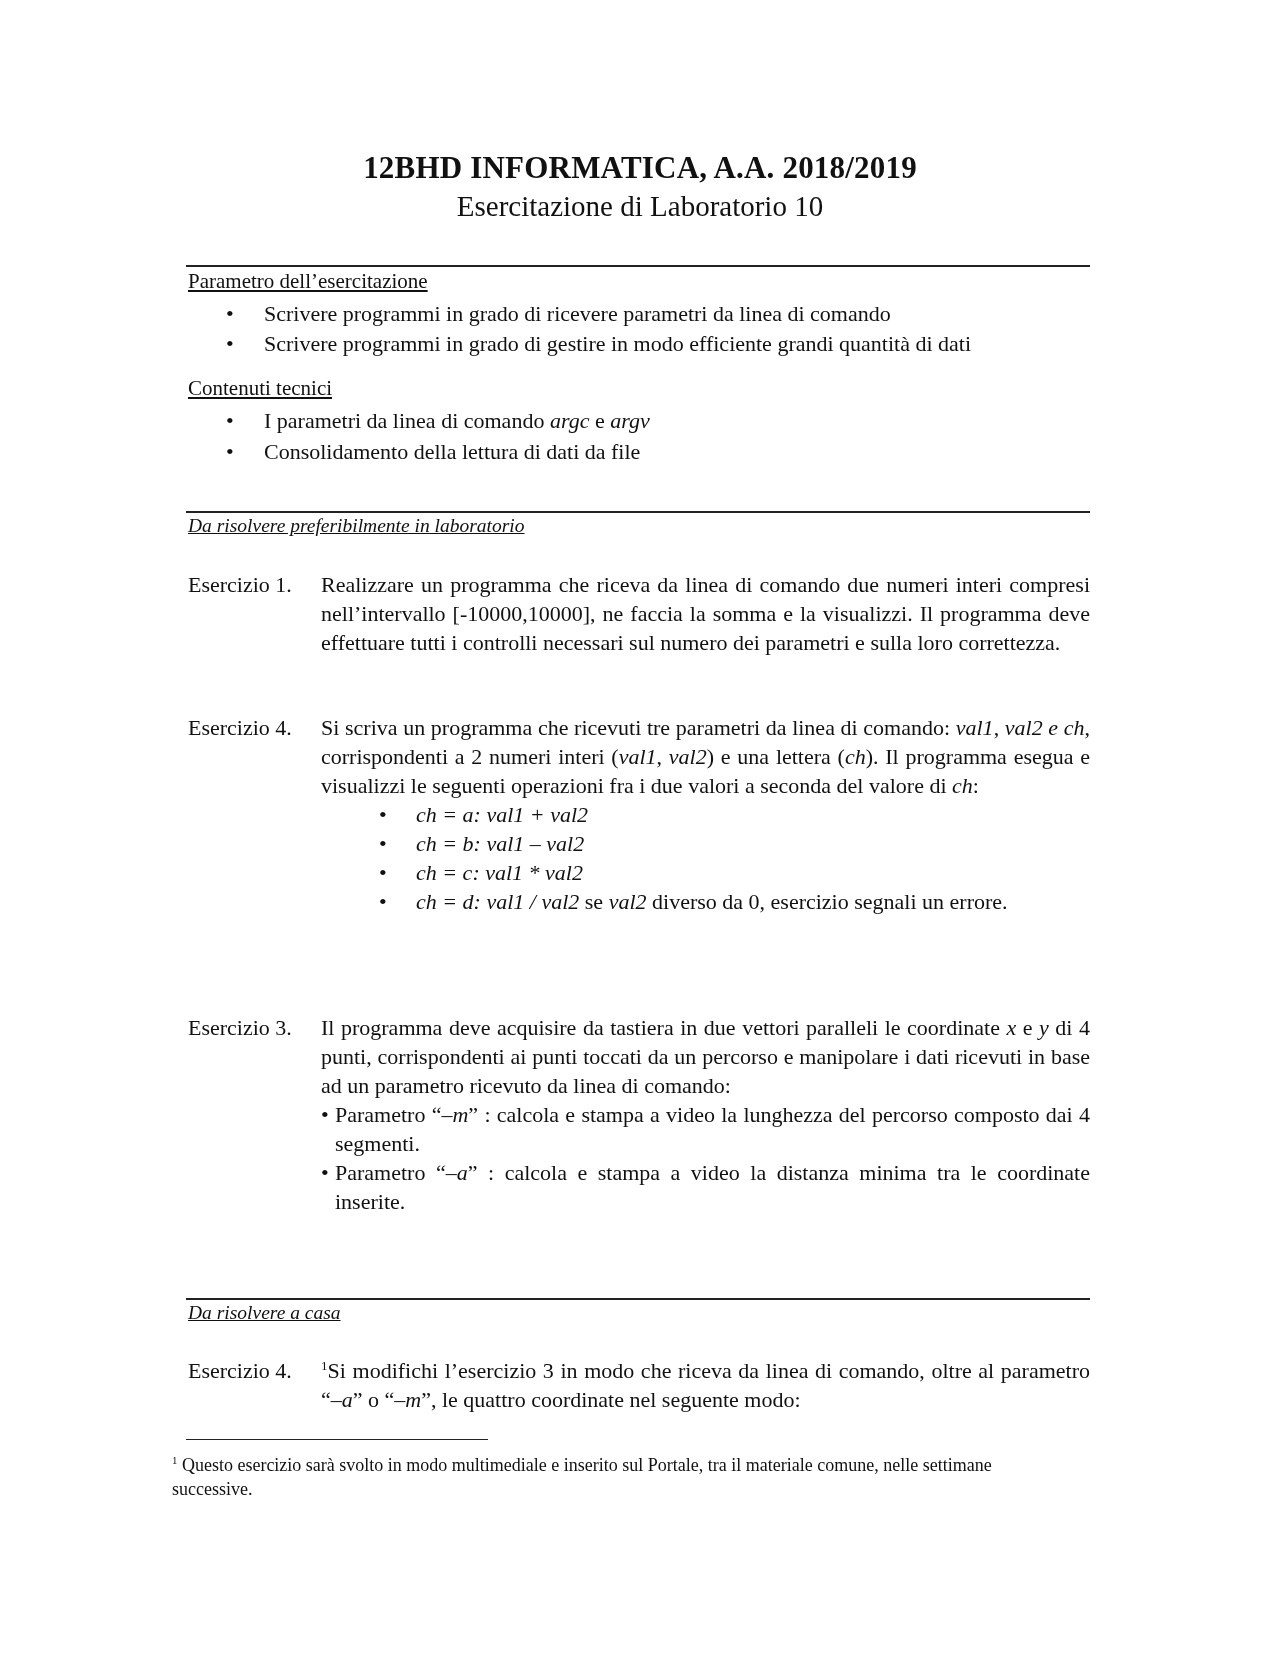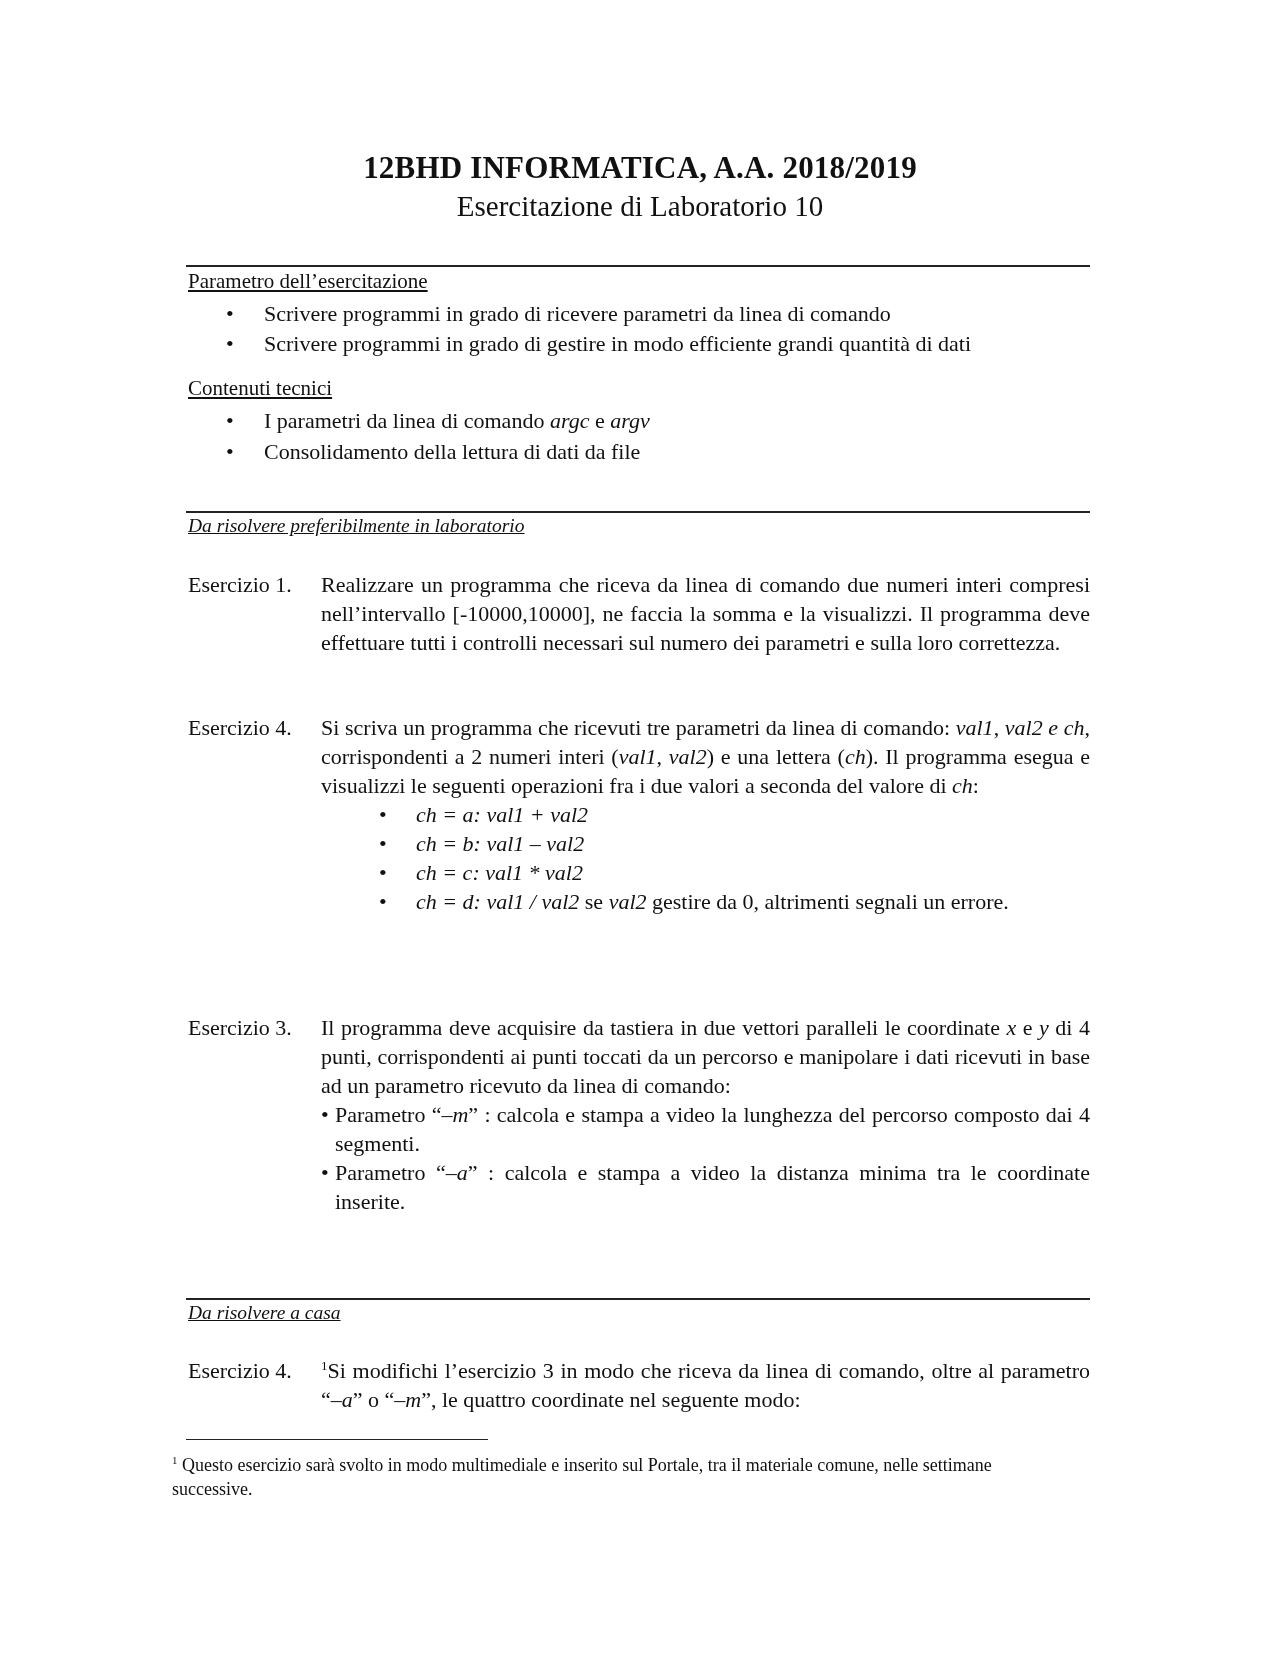--- a/index.html
+++ b/index.html
@@ -69,21 +69,21 @@
     </div>
   </div>
 
   <div class="ex" style="top:713px;">
     <span class="lab">Esercizio 4.</span>
     <div class="body">
       <p><span>Si scriva un programma che ricevuti tre parametri da linea di comando:</span> <i>val1</i><span>, </span><i>val2 e ch</i><span>, corrispondenti a 2 numeri interi (</span><i>val1</i><span>, </span><i>val2</i><span>) e una lettera</span> <span>(</span><i>ch</i><span>). Il programma esegua e visualizzi le seguenti operazioni fra i due valori a seconda del valore di </span><i>ch</i><span>:</span></p>
       <div class="sub"><span class="dot">•</span><i>ch = a: val1 + val2</i></div>
       <div class="sub"><span class="dot">•</span><i>ch = b: val1 – val2</i></div>
       <div class="sub"><span class="dot">•</span><i>ch = c: val1 * val2</i></div>
-      <div class="sub" style="text-align:justify;"><span class="dot">•</span><i>ch = d: val1 / val2</i><span> se </span><i>val2</i><span> gestire da 0, altrimenti segnali un errore.</span></div>
+      <div class="sub" style="text-align:justify;"><span class="dot">•</span><i>ch = d: val1 / val2</i><span> se </span><i>val2</i><span> diverso da 0, esercizio segnali un errore.</span></div>
     </div>
   </div>
 
   <div class="ex" style="top:1013px;">
     <span class="lab">Esercizio 3.</span>
     <div class="body">
       <p><span>Il programma deve acquisire da tastiera in due vettori paralleli le coordinate </span><i>x</i><span> e </span><i>y</i><span> di 4 punti, corrispondenti ai punti toccati da un percorso e manipolare i dati ricevuti in base ad un parametro ricevuto da linea di comando:</span></p>
       <div class="sub2" style="text-align:justify;"><span class="dot">•</span><span>Parametro “</span><i>–m</i><span>” : calcola e stampa a video la lunghezza del percorso composto dai 4 segmenti.</span></div>
       <div class="sub2" style="text-align:justify;"><span class="dot">•</span><span>Parametro “</span><i>–a</i><span>” : calcola e stampa a video la distanza minima tra le coordinate inserite.</span></div>
     </div>

